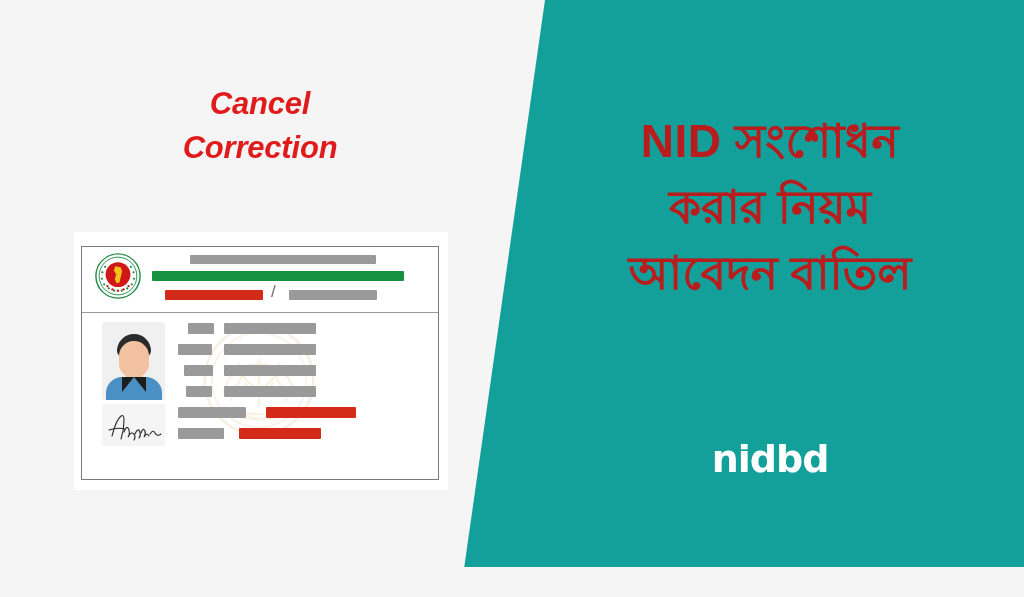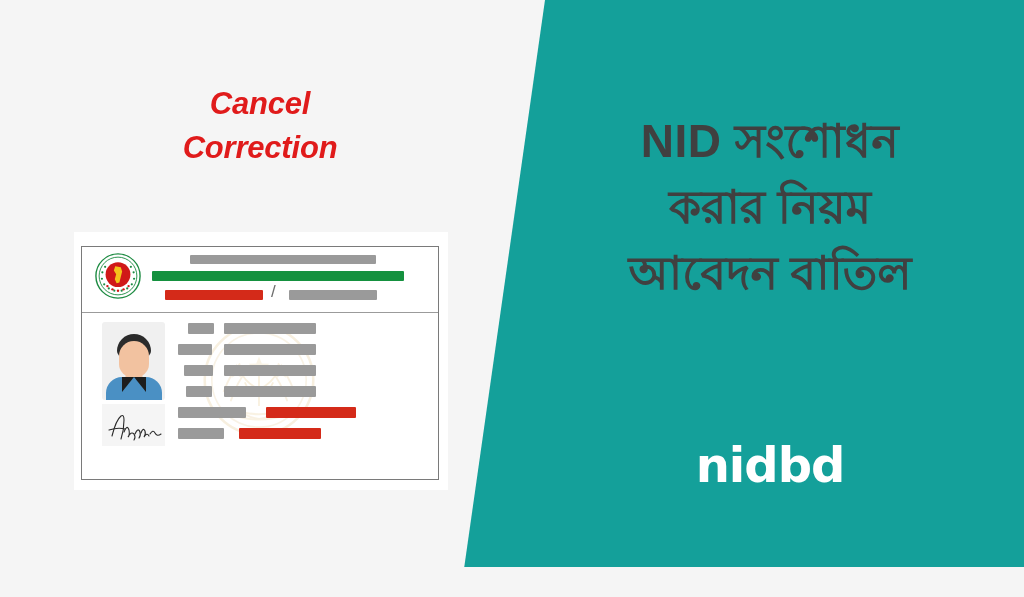--- a/index.html
+++ b/index.html
@@ -52,41 +52,41 @@
   }
   .headline .hl-line { display: block; white-space: nowrap; }
 
   
   .bn-block {
     position: absolute;
     left: 560px;
     top: 108px;
     width: 420px;
     text-align: center;
-    color: #404040;
+    color: #b91c1c;
     z-index: 3;
   }
   .bn-line {
     display: block;
     font-size: 46px;
     font-weight: bold;
     line-height: 1.44;
     white-space: nowrap;
     font-family: "Liberation Sans", "DejaVu Sans", sans-serif;
   }
   .bn-line.first { letter-spacing: 0.5px; }
 
   .brand {
     position: absolute;
     left: 560px;
     top: 437px;
     width: 420px;
     text-align: center;
     color: #ffffff;
-    font-size: 48px;
+    font-size: 38px;
     font-weight: bold;
     letter-spacing: -1px;
     z-index: 3;
     font-family: "DejaVu Sans", "Liberation Sans", sans-serif;
   }
 
   
   .card-panel {
     position: absolute;
     left: 74px;

